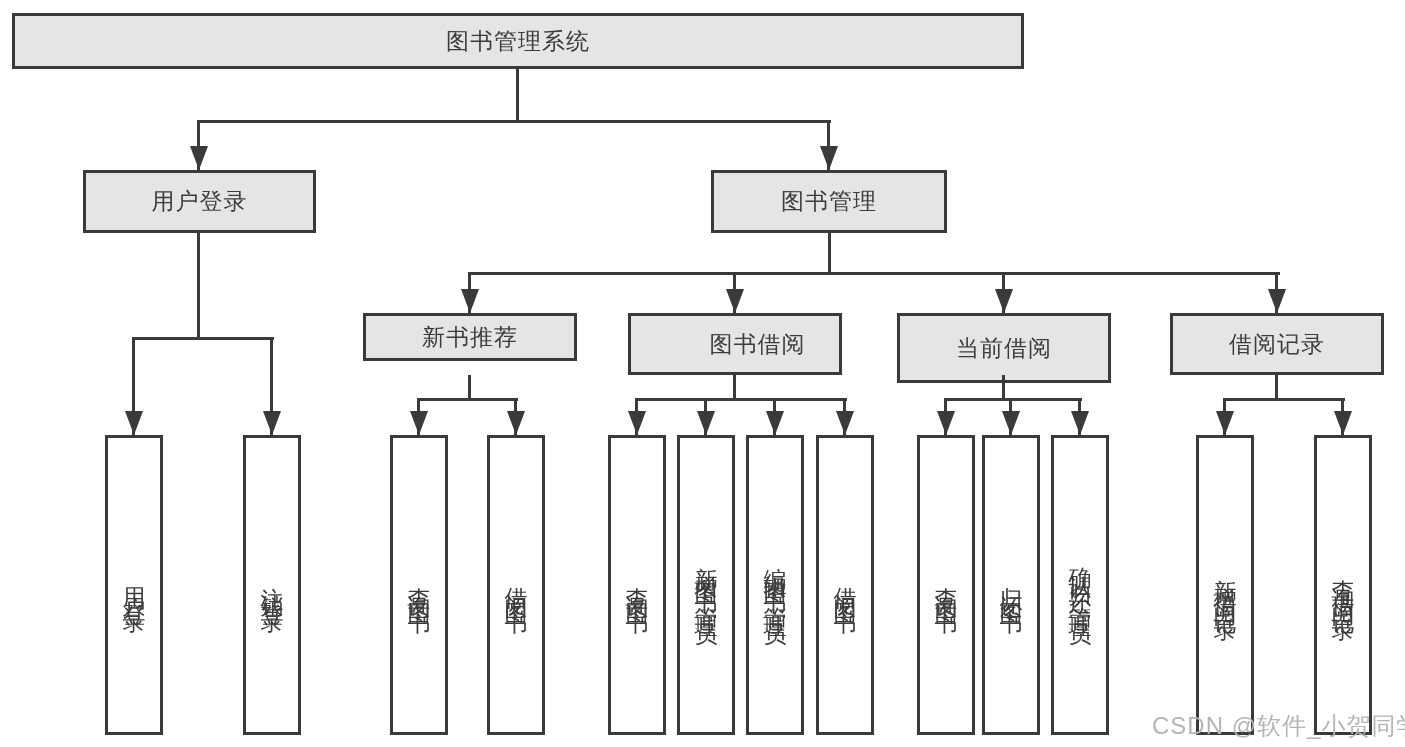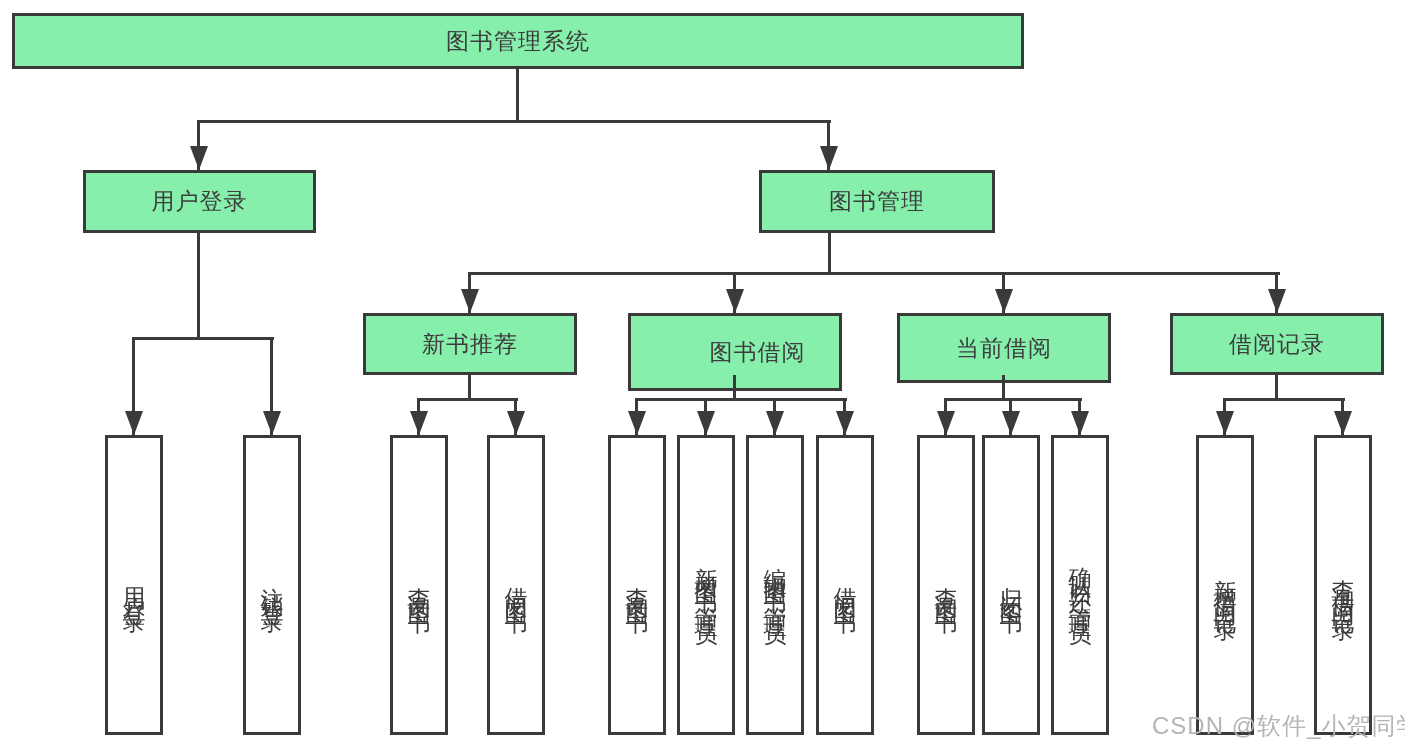--- a/index.html
+++ b/index.html
@@ -15,21 +15,21 @@
     height: 747px;
     background: var(--bg);
     font-family: "Liberation Sans", sans-serif;
     color: var(--text);
     overflow: hidden;
   }
   .box {
     position: absolute;
     box-sizing: border-box;
     border: 3px solid var(--line);
-    background: #86efac;
+    background: #e5e5e5;
     display: flex;
     align-items: center;
     justify-content: center;
     font-size: 23px;
     letter-spacing: 1px;
     white-space: nowrap;
   }
   .leaf {
     position: absolute;
     box-sizing: border-box;
@@ -81,36 +81,36 @@
 <div id="canvas">
 
   <div class="box" style="left:12px; top:13px; width:1012px; height:56px;">图书管理系统</div>
 
   <div class="vline" style="left:516px; top:68px; height:55px;"></div>
   <div class="hline" style="left:198px; top:120px; width:633px;"></div>
   <div class="arrow" style="left:197px; top:120px; height:50px;"></div>
   <div class="arrow" style="left:827px; top:120px; height:50px;"></div>
 
   <div class="box" style="left:83px; top:170px; width:233px; height:63px;">用户登录</div>
-  <div class="box" style="left:711px; top:170px; width:236px; height:63px;margin-left:48px;">图书管理</div>
+  <div class="box" style="left:711px; top:170px; width:236px; height:63px;">图书管理</div>
 
   <div class="vline" style="left:197px; top:233px; height:107px;"></div>
   <div class="hline" style="left:134px; top:337px; width:140px;"></div>
   <div class="arrow" style="left:132px; top:337px; height:98px;"></div>
   <div class="arrow" style="left:270px; top:337px; height:98px;"></div>
 
   <div class="vline" style="left:828px; top:233px; height:42px;"></div>
   <div class="hline" style="left:470px; top:272px; width:810px;"></div>
   <div class="arrow" style="left:468px; top:272px; height:41px;"></div>
   <div class="arrow" style="left:733px; top:272px; height:41px;"></div>
   <div class="arrow" style="left:1002px; top:272px; height:41px;"></div>
   <div class="arrow" style="left:1275px; top:272px; height:41px;"></div>
 
-  <div class="box" style="left:363px; top:313px; width:214px; height:62px;">新书推荐</div>
-  <div class="box" style="left:628px; top:313px; width:214px; height:78px;padding-left:45px;">图书借阅</div>
+  <div class="box" style="left:363px; top:313px; width:214px; height:48px;">新书推荐</div>
+  <div class="box" style="left:628px; top:313px; width:214px; height:62px;padding-left:45px;">图书借阅</div>
   <div class="box" style="left:897px; top:313px; width:214px; height:70px;">当前借阅</div>
   <div class="box" style="left:1170px; top:313px; width:214px; height:62px;">借阅记录</div>
 
   <div class="vline" style="left:468px; top:375px; height:26px;"></div>
   <div class="hline" style="left:419px; top:398px; width:99px;"></div>
   <div class="arrow" style="left:417px; top:398px; height:37px;"></div>
   <div class="arrow" style="left:514px; top:398px; height:37px;"></div>
 
   <div class="vline" style="left:733px; top:375px; height:26px;"></div>
   <div class="hline" style="left:637px; top:398px; width:210px;"></div>

